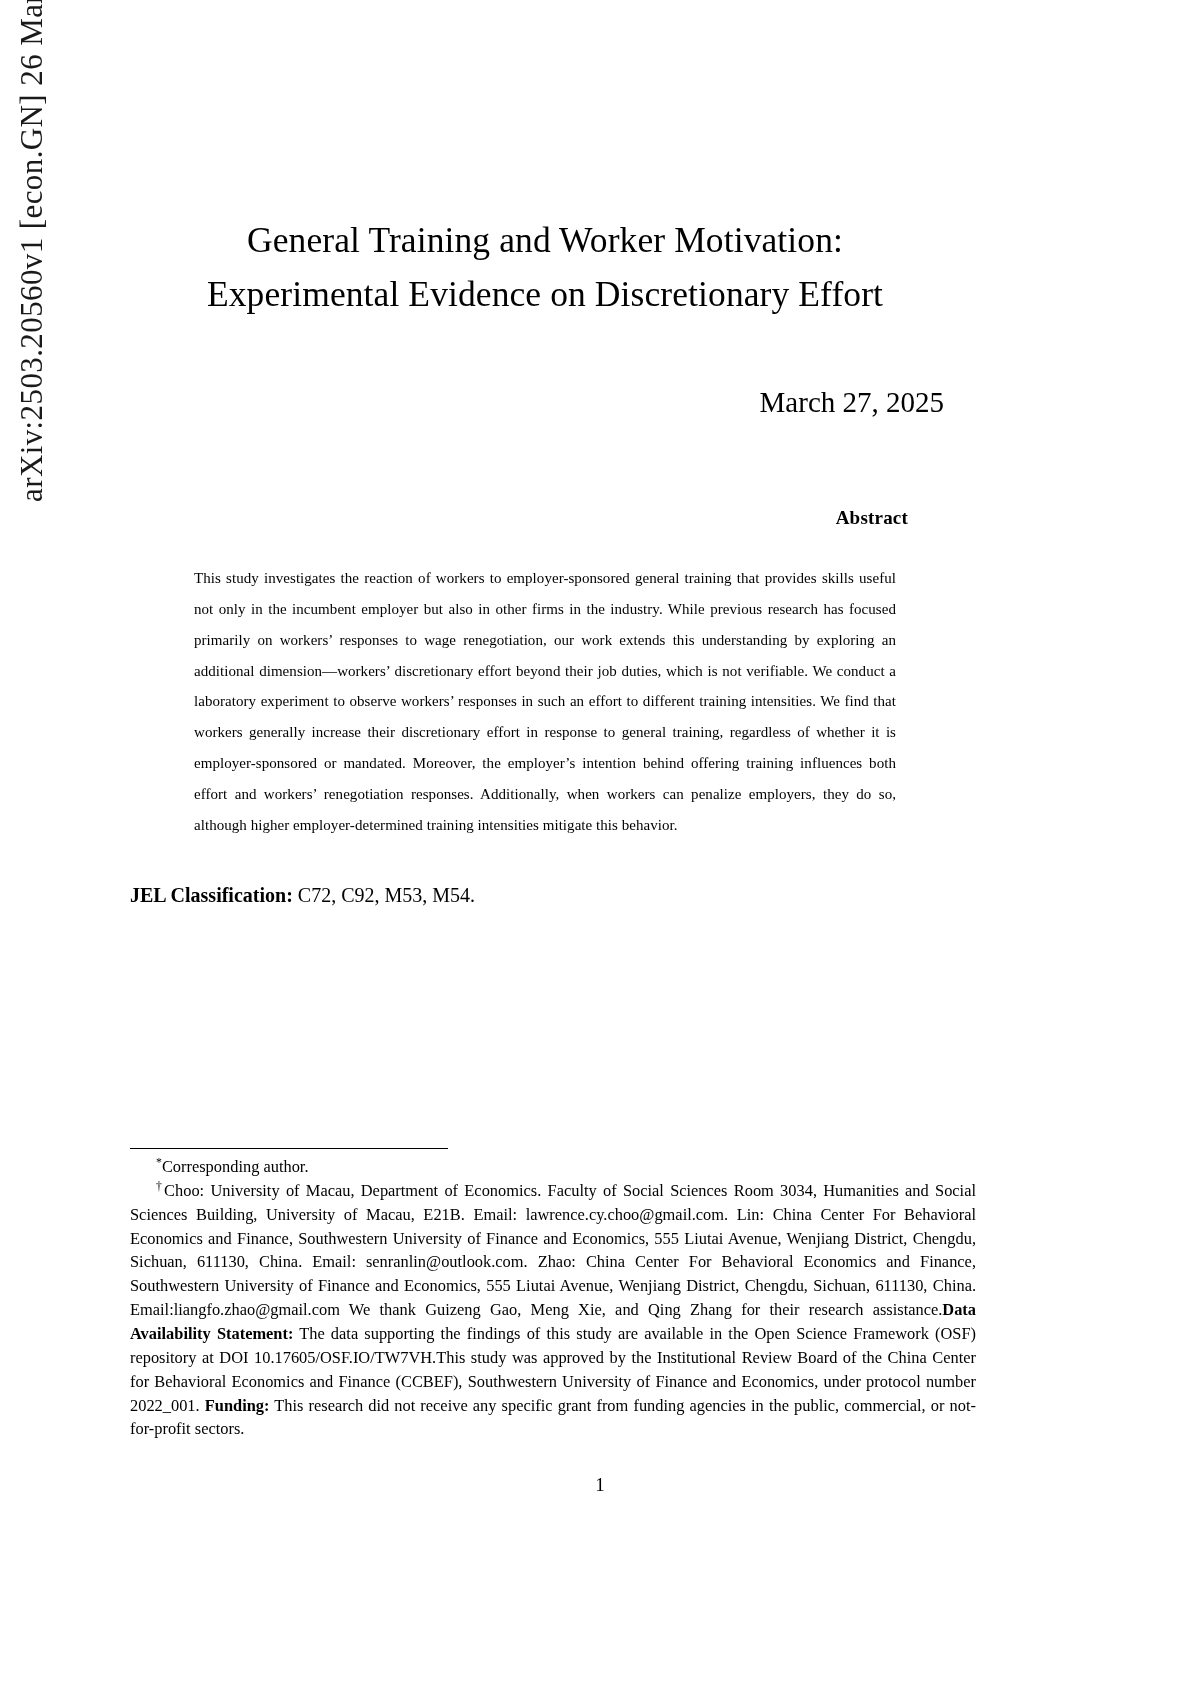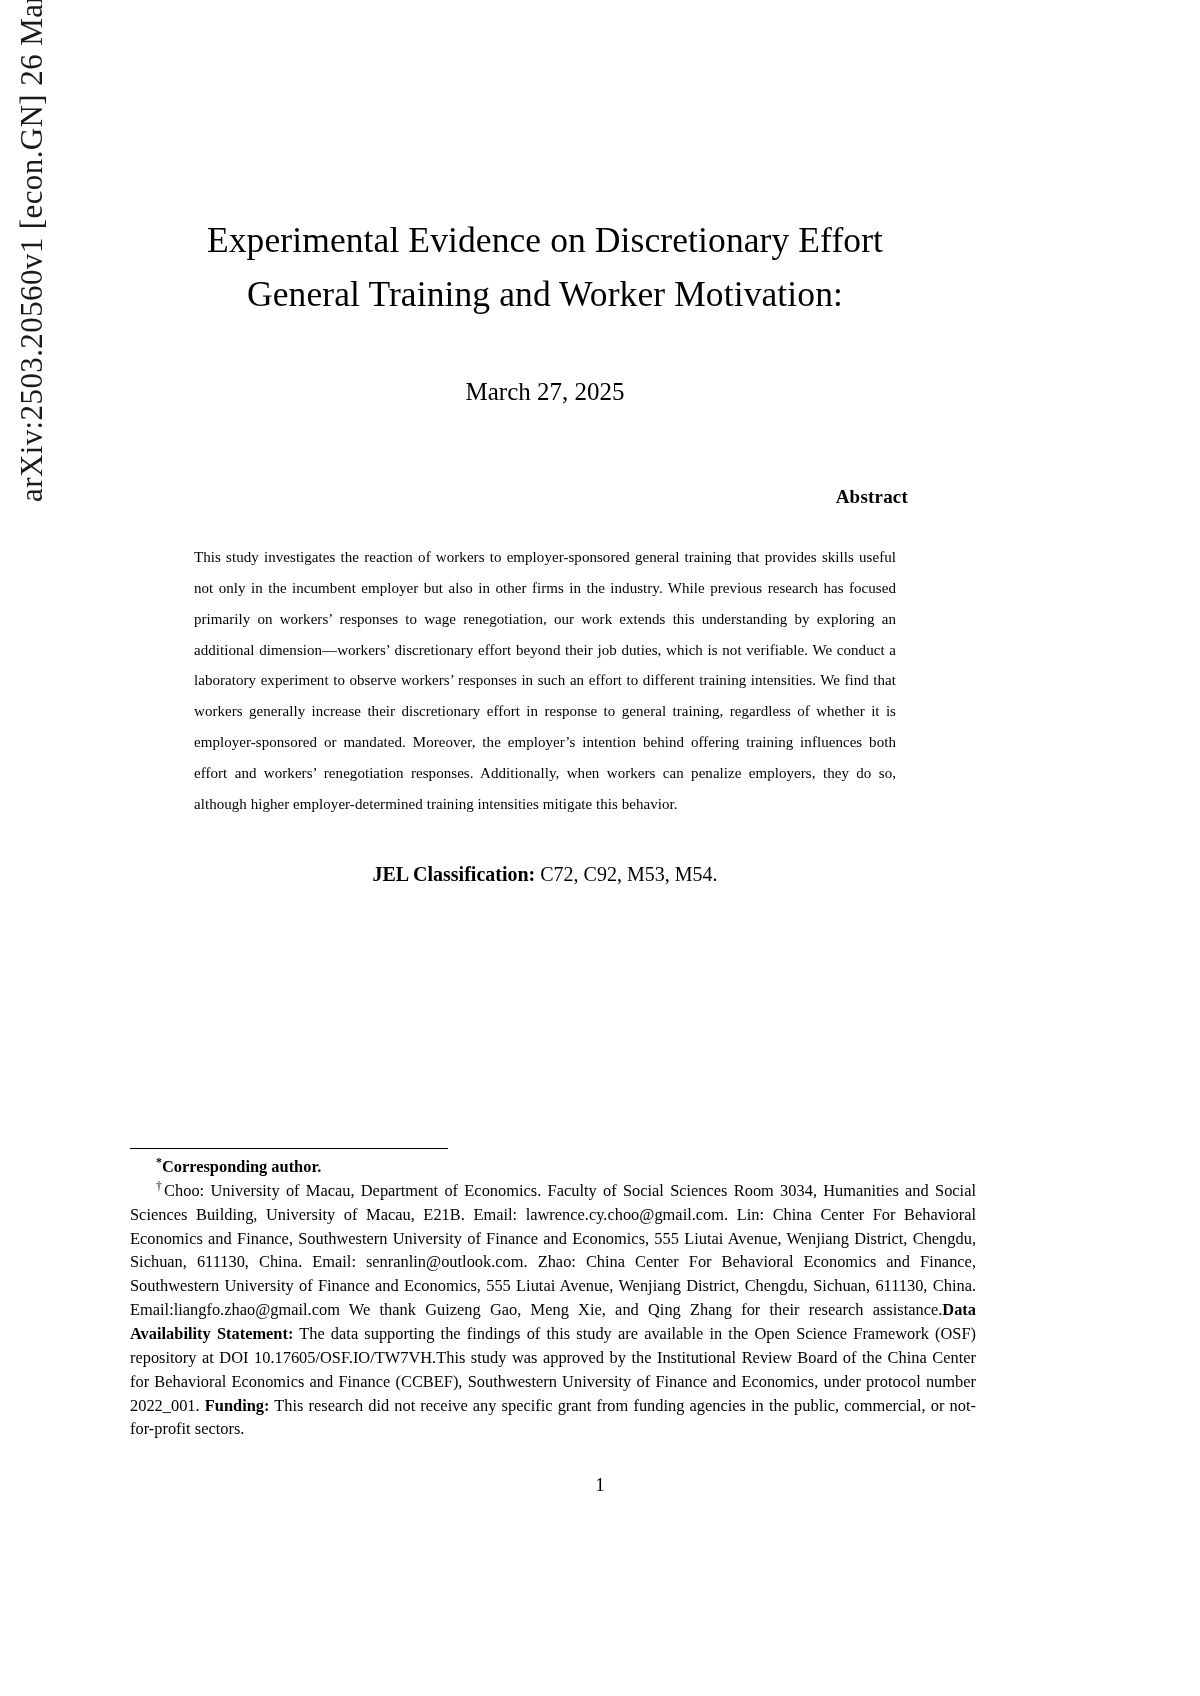--- a/index.html
+++ b/index.html
@@ -60,24 +60,24 @@
     text-align: center;
     letter-spacing: 0.1px;
   }
   .authors sup {
     font-size: 0.62em;
     vertical-align: super;
     line-height: 0;
   }
 
   .date {
-    margin: 8px;
+    margin: 16px;
     padding-top: 48px;
-    font-size: 25px;
-    text-align: center;
+    font-size: 29px;
+    text-align: right;
   }
 
   .abstract-wrap {
     padding-top: 72px;
     margin: 0 52px 0 52px;
   }
   .abstract-heading {
     margin: 0;
     font-size: 19px;
     font-weight: bold;
@@ -92,21 +92,20 @@
     text-align: justify;
     text-justify: inter-word;
     letter-spacing: 0.05px;
   }
 
   .jel {
     margin: 0;
     padding-top: 26px;
     font-size: 20px;
     line-height: 1.6;
-    text-align: center;
   }
   .jel .label { font-weight: bold; }
 
   
   .footnote-area {
     position: absolute;
     left: 130px;
     top: 1148px;
     width: 846px;
   }
@@ -116,21 +115,21 @@
     border-top: 1.6px solid #000;
     margin: 0 0 6px 0;
   }
   .footnote {
     margin: 0;
     font-size: 16.4px;
     line-height: 1.455;
     text-align: justify;
     text-justify: inter-word;
   }
-  .footnote.first { text-indent: 26px; font-weight: bold; }
+  .footnote.first { text-indent: 26px; }
   .footnote.second { text-indent: 26px; }
   .footnote sup {
     font-size: 0.72em;
     vertical-align: super;
     line-height: 0;
   }
   .footnote b { font-weight: bold; }
 
   .page-number {
     position: absolute;
@@ -144,22 +143,22 @@
 </head>
 <body>
 
 <div class="page">
 
   <div class="arxiv-stamp">arXiv:2503.20560v1  [econ.GN]  26 Mar 2025</div>
 
   <div class="content">
 
     <h1 class="title">
+      <span class="line">General Training and Worker Motivation:</span>
       <span class="line">Experimental Evidence on Discretionary Effort</span>
-      <span class="line">General Training and Worker Motivation:</span>
     </h1>
 
 
     <p class="date">March 27, 2025</p>
 
     <div class="abstract-wrap">
       <h2 class="abstract-heading">Abstract</h2>
       <p class="abstract-body">This study investigates the reaction of workers to employer-sponsored general training that provides skills useful not only in the incumbent employer but also in other firms in the industry. While previous research has focused primarily on workers’ responses to wage renegotiation, our work extends this understanding by exploring an additional dimension—workers’ discretionary effort beyond their job duties, which is not verifiable. We conduct a laboratory experiment to observe workers’ responses in such an effort to different training intensities. We find that workers generally increase their discretionary effort in response to general training, regardless of whether it is employer-sponsored or mandated. Moreover, the employer’s intention behind offering training influences both effort and workers’ renegotiation responses. Additionally, when workers can penalize employers, they do so, although higher employer-determined training intensities mitigate this behavior.</p>
     </div>
 

